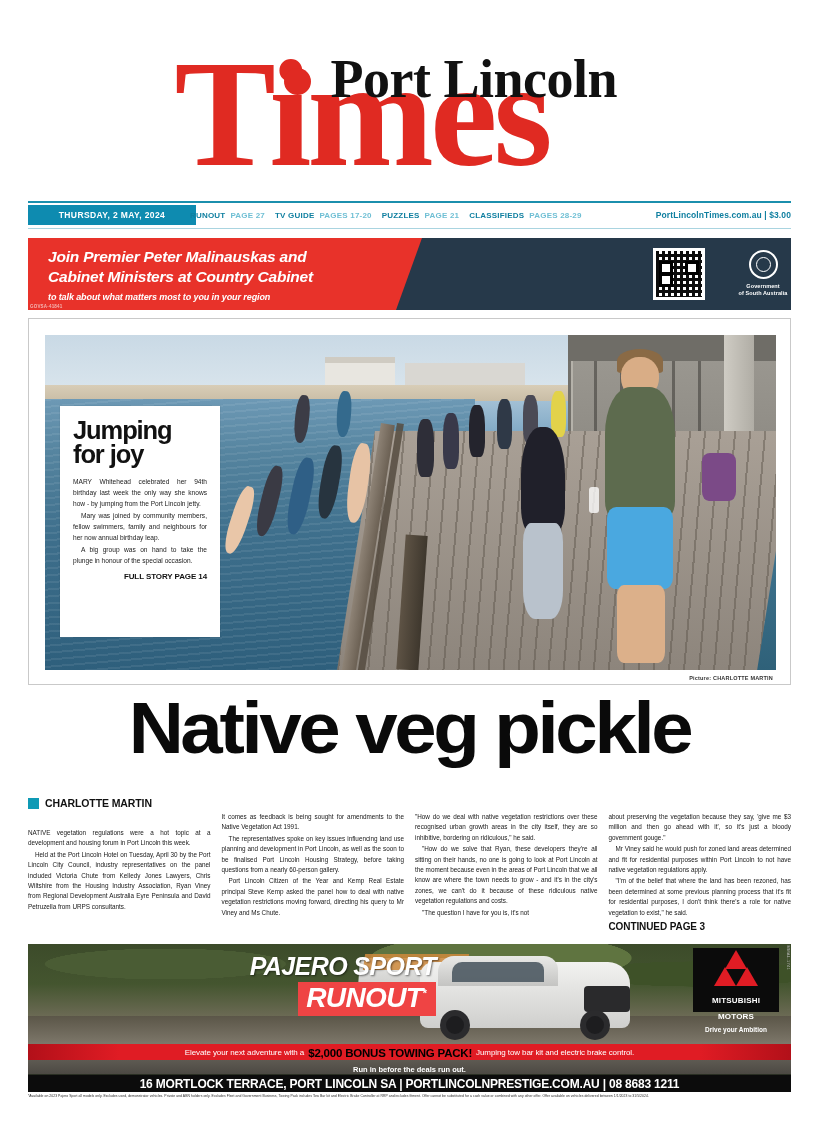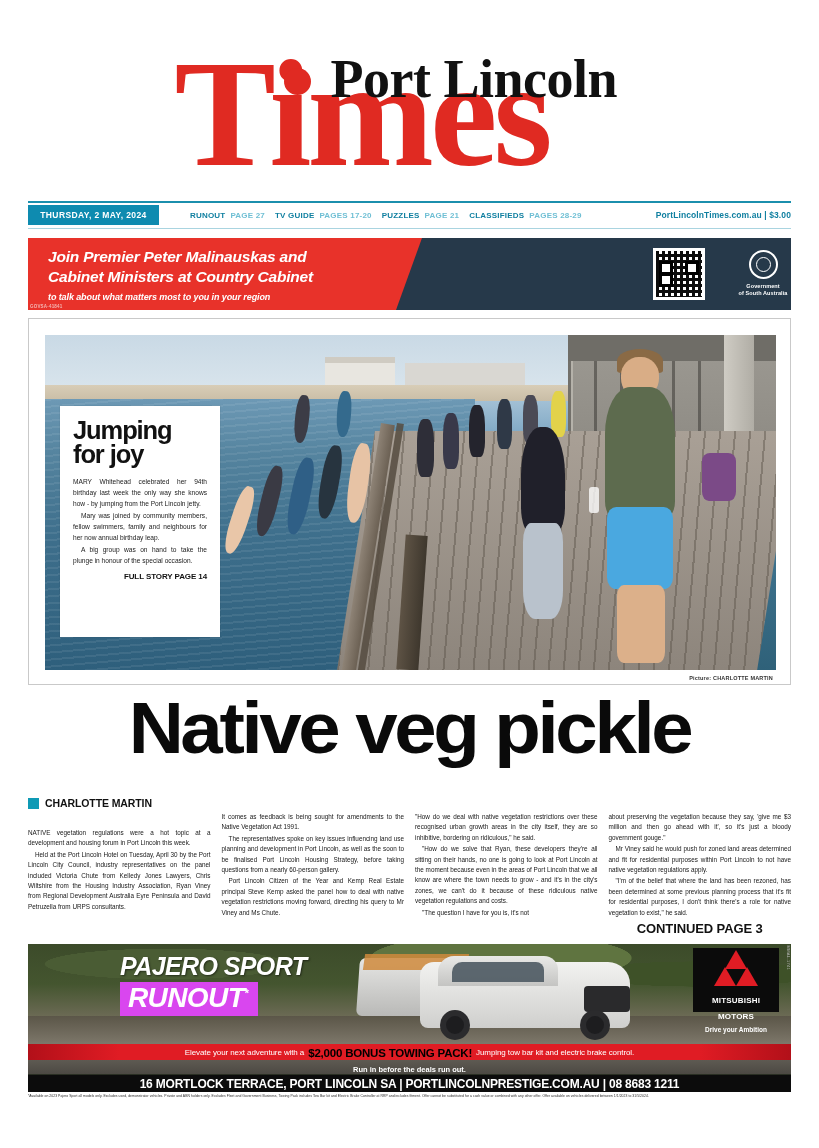--- a/index.html
+++ b/index.html
@@ -38,21 +38,21 @@
 
   
   .rule-top {
     position:absolute; left:28px; top:201px; width:763px; height:2px;
     background:#1b8fad;
   }
   .infobar {
     position:absolute; left:28px; top:205px; width:763px; height:20px;
   }
   .date-chip {
-    position:absolute; left:0; top:0; width:131px; height:20px;
+    position:absolute; left:0; top:0; width:168px; height:20px;
     background:#0e8bb0; color:#ffffff;
     font-size:8.5px; font-weight:bold; letter-spacing:0.4px;
     display:flex; align-items:center; justify-content:center;
   }
   .infolinks {
     position:absolute; left:162px; top:0; height:20px;
     display:flex; align-items:center; gap:5px;
     font-size:8px; white-space:nowrap;
   }
   .il-strong { color:#0f7fa0; font-weight:bold; letter-spacing:0.2px; }
@@ -293,22 +293,22 @@
     display:flex; gap:11px;
   }
   .col { width:183px; }
   .col p {
     font-size:6.35px; line-height:1.64; color:#181818; text-align:justify;
     margin-bottom:1px;
   }
   .col p.indent { text-indent:7px; }
   .col1 { padding-top:16px; }
   .cont {
-    margin-top:3px; text-align:center;
-    font-size:13px; font-weight:bold; color:#111; letter-spacing:-0.1px;
+    margin-top:3px; text-align:left;
+    font-size:10px; font-weight:bold; color:#111; letter-spacing:-0.1px;
   }
 
   
   .ad {
     position:absolute; left:28px; top:944px; width:763px; height:148px;
     overflow:hidden; background:#2a2f23;
   }
   .ad-photo {
     position:absolute; left:0; top:0; width:763px; height:100px;
     background:
@@ -346,29 +346,29 @@
   .ad-wheel1{ left:412px; } .ad-wheel2{ left:552px; }
   .ad-trailer {
     position:absolute; left:330px; top:14px; width:110px; height:58px;
     background:linear-gradient(#e6e6e4,#b9b9b7);
     border-radius:6px; transform:skewX(-4deg);
   }
   .ad-trailer-top {
     position:absolute; left:336px; top:10px; width:104px; height:16px;
     background:#cf8a3c; transform:skewX(-8deg); opacity:0.85;
   }
-  .ad-text { position:absolute; left:92px; top:10px; width:300px; z-index:4; }
+  .ad-text { position:absolute; left:108px; top:10px; width:300px; z-index:4;text-align:right; }
   .ad-t1 {
     color:#ffffff; font-size:25px; font-weight:bold; font-style:italic;
     letter-spacing:-0.6px; line-height:1;
     text-shadow:1px 1px 2px rgba(0,0,0,0.5);
   }
   .ad-t2 {
     display:inline-block; margin-top:3px; padding:2px 10px 3px 8px;
-    background:#d946ef; color:#ffffff;
+    background:#ef4444; color:#ffffff;
     font-size:28px; font-weight:bold; font-style:italic;
     letter-spacing:-0.6px; line-height:1.02;
   }
   .ad-t2 sup { font-size:11px; vertical-align:super; }
   .ad-t3 {
     margin-top:3px; color:#ffffff;
     font-size:25px; font-weight:bold; font-style:italic;
     letter-spacing:-0.6px; line-height:1;
     text-shadow:1px 1px 2px rgba(0,0,0,0.5);
   }

